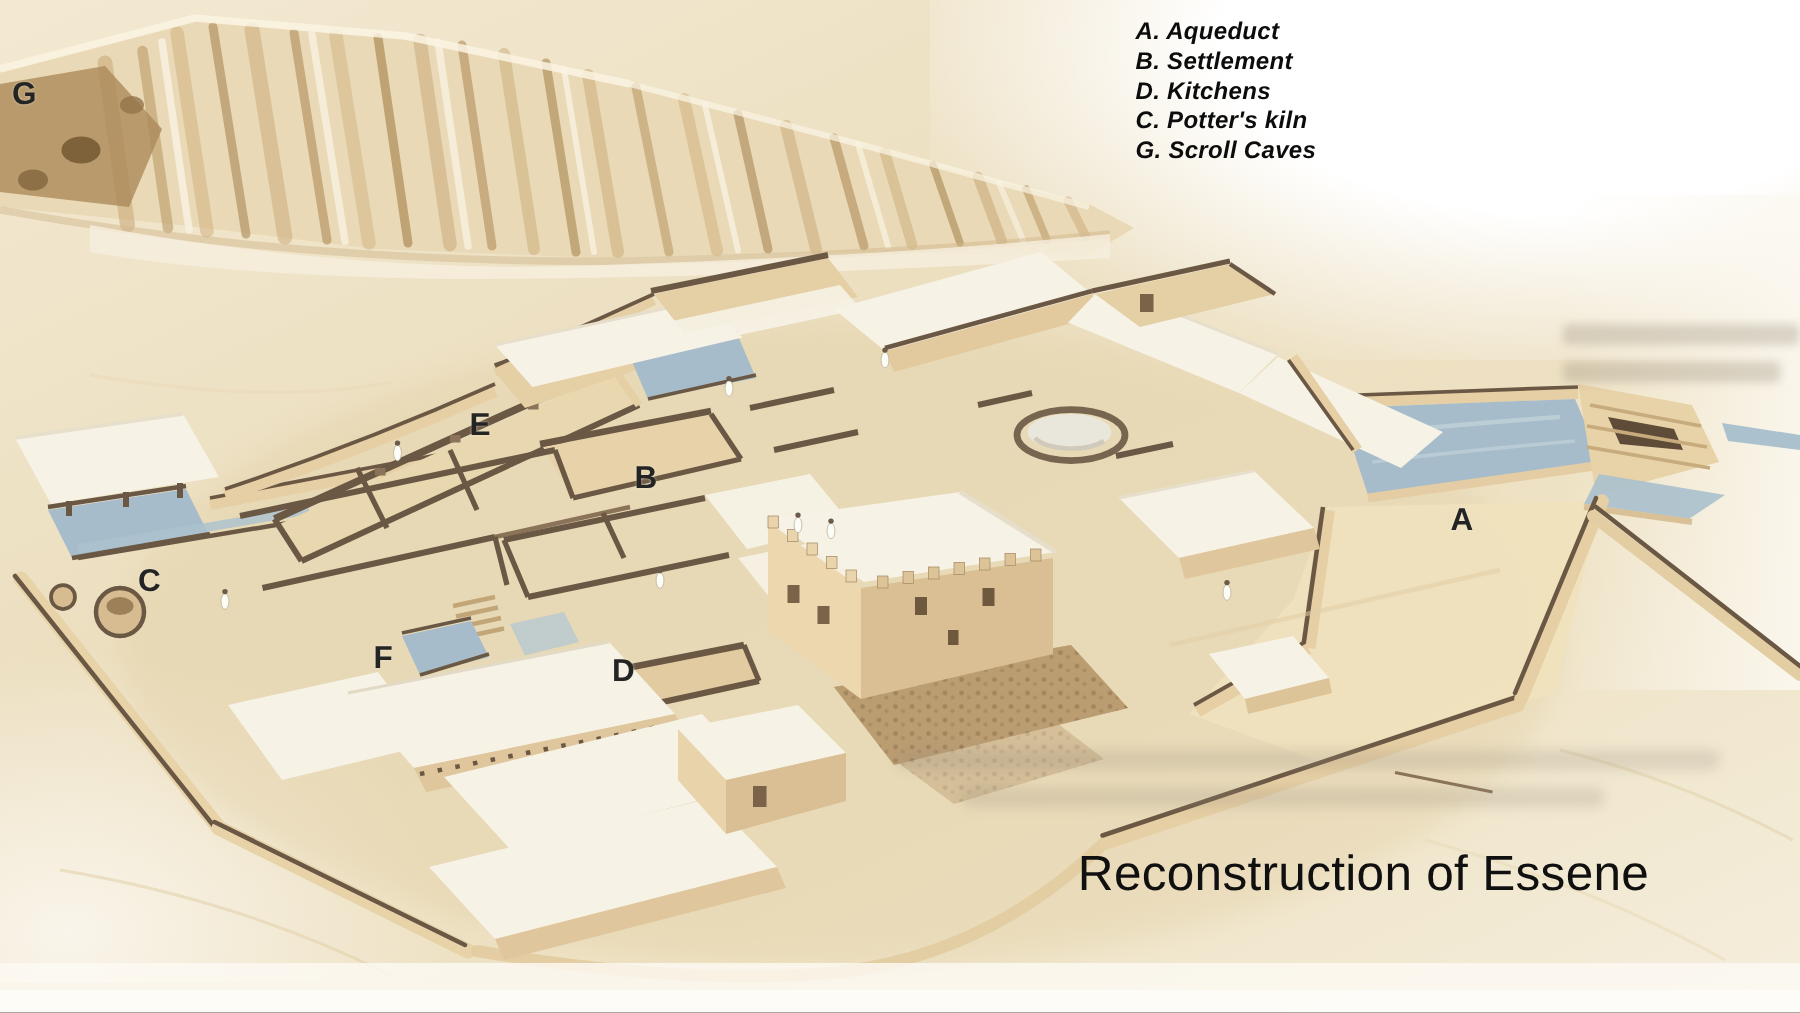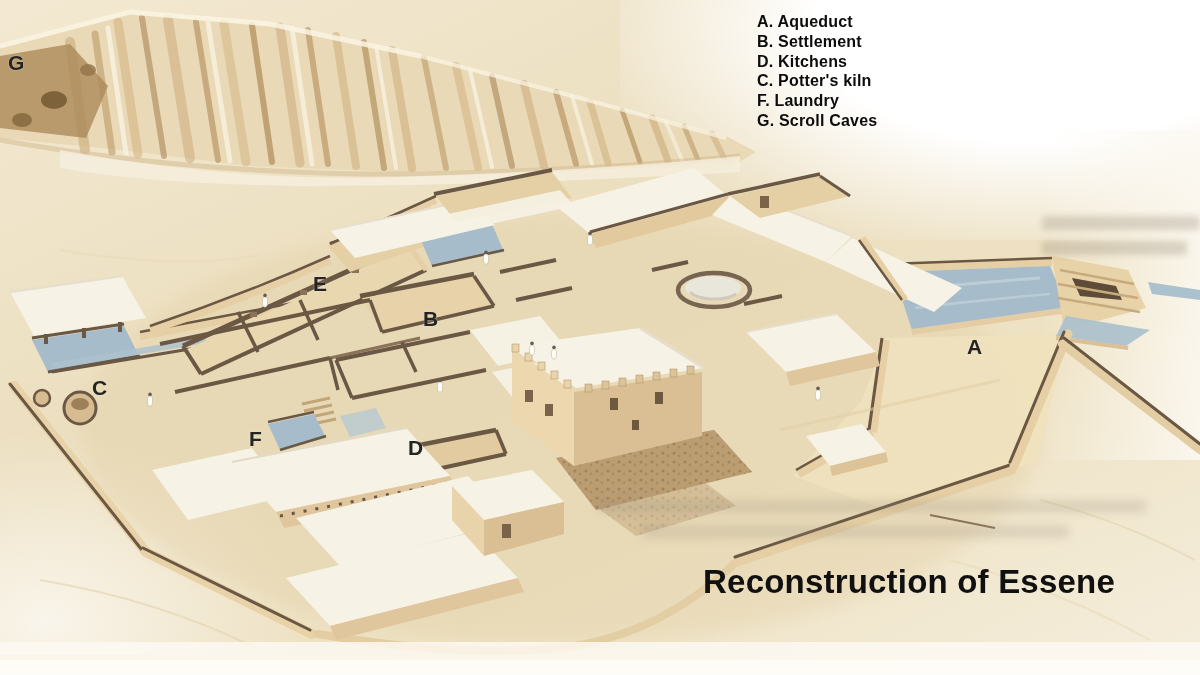--- a/index.html
+++ b/index.html
@@ -19,24 +19,24 @@
   svg.illu{position:absolute;left:0;top:0;}
   .ghost{position:absolute;filter:blur(3px);pointer-events:none;}
   .ghost .bar{background:rgba(158,146,128,.34);border-radius:4px;}
   .ghost-right{left:1042px;top:216px;width:158px;}
   .ghost-right .bar{height:14px;}
   .ghost-right .bar + .bar{margin-top:11px;width:92%;}
   .ghost-mid{left:598px;top:500px;width:548px;filter:blur(4px);}
   .ghost-mid .bar{height:13px;background:rgba(156,144,124,.24);}
   .ghost-mid .bar + .bar{margin-top:12px;width:78%;margin-left:8%;}
   .legend{position:absolute;left:757px;top:12px;}
-  .legend ul{list-style:none;margin:0;padding:0;}
+  .legend ul{list-style:none;margin:0;padding:0;font-style:italic;}
   .legend li{font-size:16px;font-weight:bold;color:#0c0c0c;line-height:19.8px;letter-spacing:.2px;white-space:nowrap;}
   .title{position:absolute;left:649px;top:563px;width:520px;text-align:center;
-    font-weight:bold;color:#101010;font-size:33px;line-height:37px;letter-spacing:.2px;}
+    font-weight:normal;color:#101010;font-size:33px;line-height:37px;letter-spacing:.2px;}
   .marker-layer{position:absolute;left:0;top:0;width:1200px;height:675px;pointer-events:none;}
   .marker{position:absolute;font-weight:bold;font-size:21px;color:#242424;line-height:1;
     text-shadow:0 0 2px rgba(245,238,220,.6);}
 </style>
 </head>
 <body>
 
 <div class="stage">
 
   <div class="wash wash-tr"></div>
@@ -352,21 +352,20 @@
     <div class="bar"></div>
     <div class="bar"></div>
   </div>
 
   <div class="legend">
     <ul>
         <li>A. Aqueduct</li>
         <li>B. Settlement</li>
         <li>D. Kitchens</li>
         <li>C. Potter's kiln</li>
-        <li>F. Laundry</li>
         <li>G. Scroll Caves</li>
       </ul>
   </div>
 
   <div class="marker-layer">
       <span class="marker" style="left: 967px; top: 336px;">A</span>
       <span class="marker" style="left: 423px; top: 308px;">B</span>
       <span class="marker" style="left: 92px; top: 377px;">C</span>
       <span class="marker" style="left: 408px; top: 437px;">D</span>
       <span class="marker" style="left: 313px; top: 273px;">E</span>

